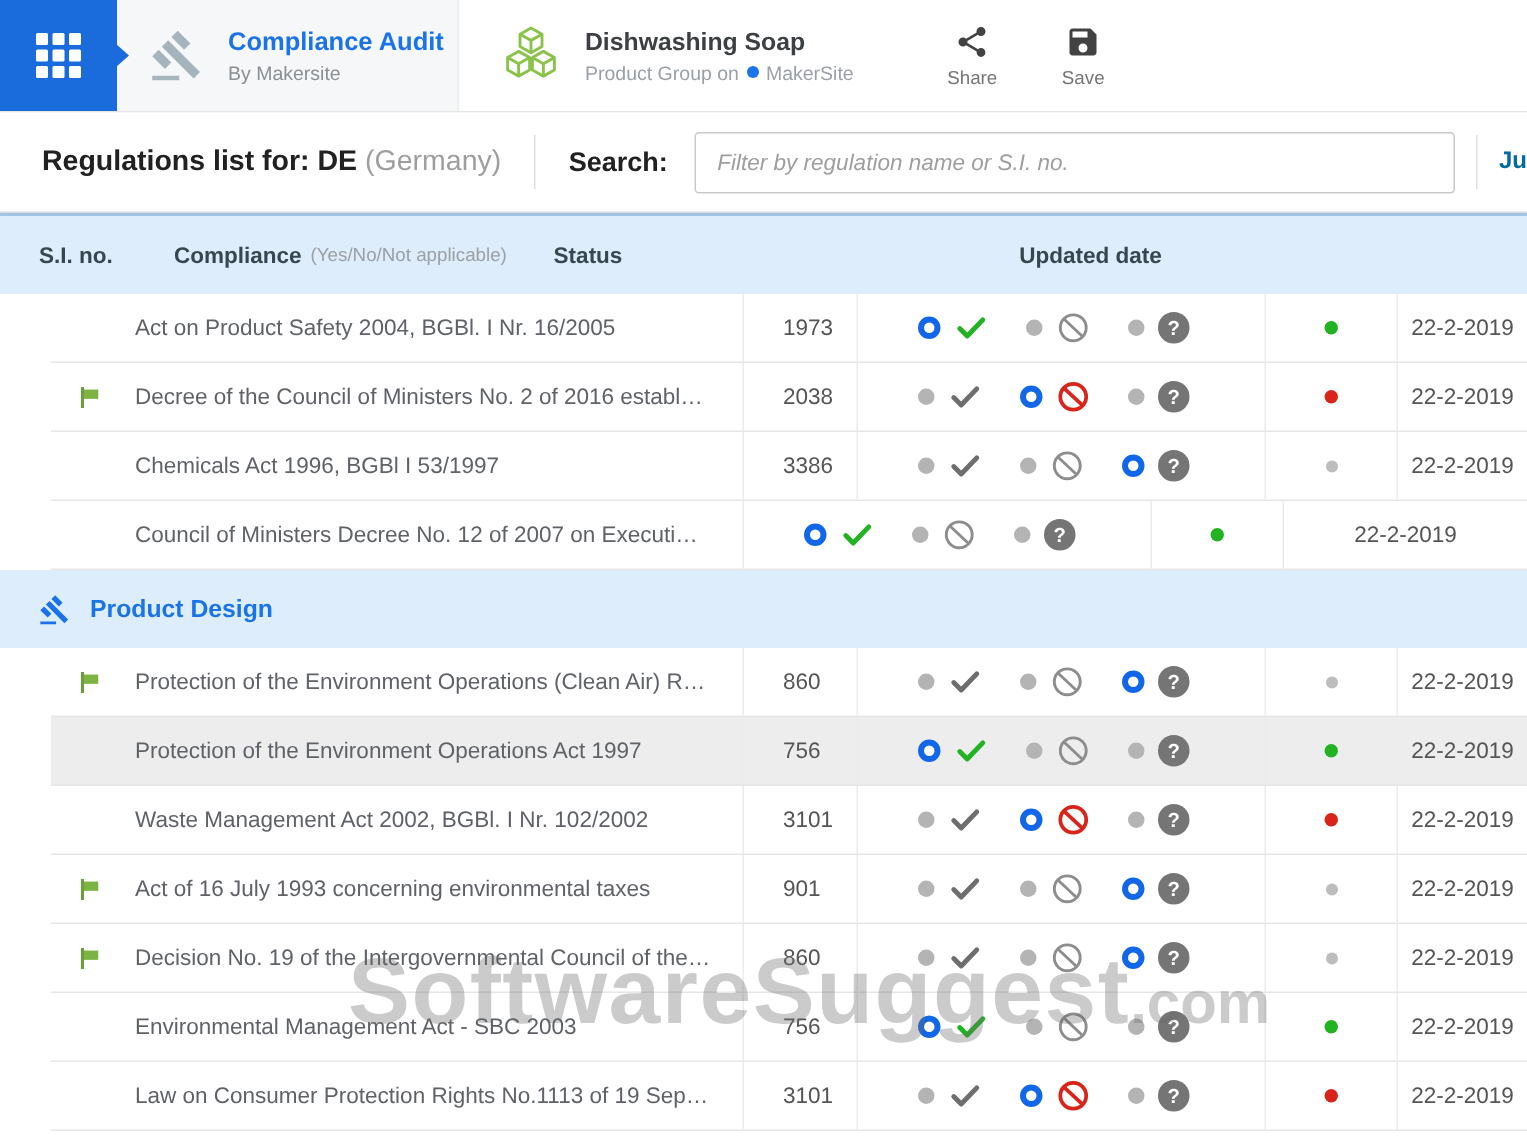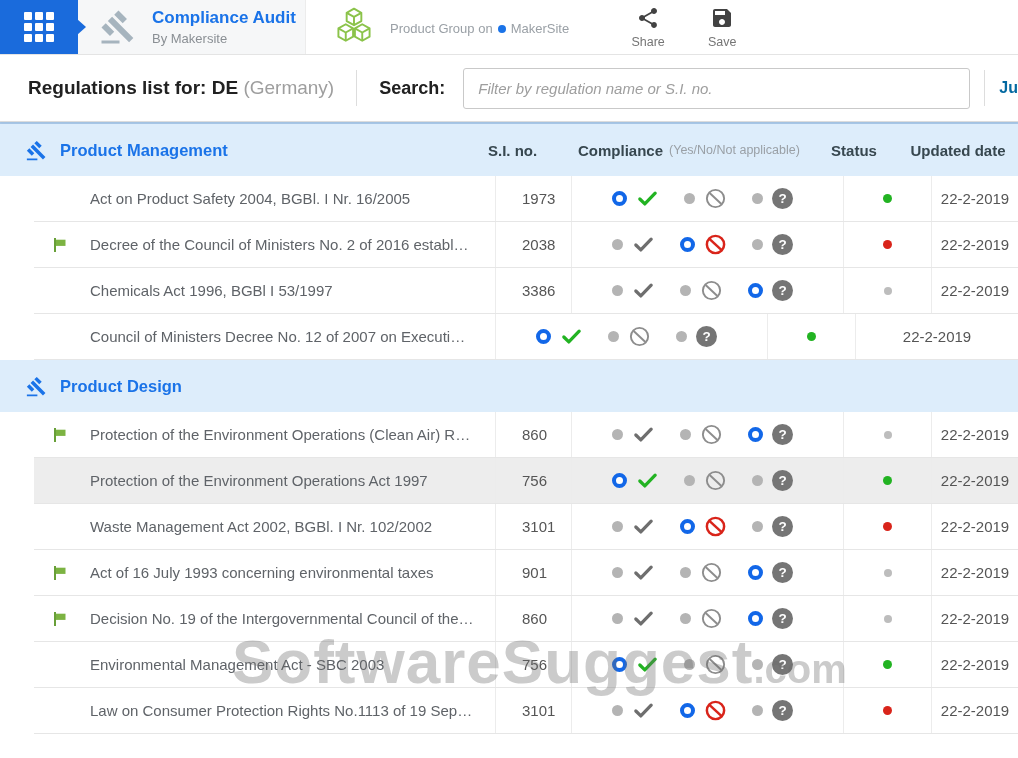--- a/index.html
+++ b/index.html
@@ -1,20 +1,20 @@
 <!DOCTYPE html>
 <html><head>
 <meta charset="utf-8">
 <style>
   * { margin:0; padding:0; box-sizing:border-box; }
   html,body { width:1018px; height:758px; overflow:hidden; background:#fff;
     font-family:"Liberation Sans", sans-serif; position:relative; }
 
   
-  .topbar { height:55px; display:flex; align-items:stretch; background:#fff;
+  .topbar { height:75px; display:flex; align-items:stretch; background:#fff;
     border-bottom:1px solid #e4e4e4; }
   .app-tile { width:78px; background:#1a6bdc; position:relative; display:flex;
     align-items:center; justify-content:center; cursor:pointer; flex:0 0 78px; }
   .tile-tail { position:absolute; right:-8px; top:50%; margin-top:-8px; width:0; height:0;
     border-top:8px solid transparent; border-bottom:8px solid transparent;
     border-left:9px solid #1a6bdc; }
   .app-panel { width:228px; flex:0 0 228px; background:#f6f7f8; border-right:1px solid #ececec;
     display:flex; align-items:center; padding-left:22px; gap:16px; }
   .app-title { color:#1a73e8; font-size:17px; font-weight:bold; }
   .app-sub { color:#8a8f94; font-size:13px; margin-top:3px; }
@@ -121,20 +121,21 @@
       <svg width="44" height="44" viewBox="0 0 48 48" fill="none" stroke="#8bc34a" stroke-width="2.1" stroke-linejoin="round">
         <path d="M24 4l8 4.5v9L24 22l-8-4.5v-9z"></path>
           <path d="M16 8.5L24 13l8-4.5M24 13v9"></path>
         <path d="M15 21l8 4.5v9L15 39l-8-4.5v-9z"></path>
           <path d="M7 25.5L15 30l8-4.5M15 30v9"></path>
         <path d="M33 21l8 4.5v9L33 39l-8-4.5v-9z"></path>
           <path d="M25 25.5L33 30l8-4.5M33 30v9"></path>
       </svg>
     </span>
     <div>
+      <div class="prod-title">Dishwashing Soap</div>
       <div class="prod-sub">
         <span>Product Group on</span>
         <span class="brand-dot"></span>
         <span>MakerSite</span>
       </div>
     </div>
   </div>
 
   <div class="actions">
     <div class="action-btn">
@@ -164,28 +165,20 @@
   </div>
   <span class="v-div"></span>
   <span class="search-label">Search:</span>
   <input class="search-input" type="text" placeholder="Filter by regulation name or S.I. no." style="">
   <span class="v-div" style="margin:0 14px;"></span>
   <span class="partial-right">Ju</span>
 </div>
 
 <div class="table" id="table-root">
     <div class="section-row first">
-    <div class="cell col-name sec-title">
-      <span style="display:flex;">
-          <svg width="21" height="21" viewBox="0 0 24 24" fill="#1a73e8">
-            <path d="M1 21h12v2H1zM5.245 8.07l2.83-2.827 14.14 14.142-2.828 2.828zM12.317 1l5.657 5.656-2.83 2.83-5.654-5.66zM3.825 9.485l5.657 5.657-2.828 2.828-5.657-5.657z"></path>
-          </svg>
-        </span>
-      <span>Product Management</span>
-    </div>
     <div class="cell col-si hdr">S.I. no.</div>
     <div class="cell col-comp hdr">Compliance<span class="hdr-note">(Yes/No/Not applicable)</span></div>
     <div class="cell col-status hdr">Status</div>
     <div class="cell col-date hdr">Updated date</div>
     </div>
     <div class="data-row">
       <div class="cell col-name">
 
         <span class="row-name">Act on Product Safety 2004, BGBl. I Nr. 16/2005</span>
       </div>

